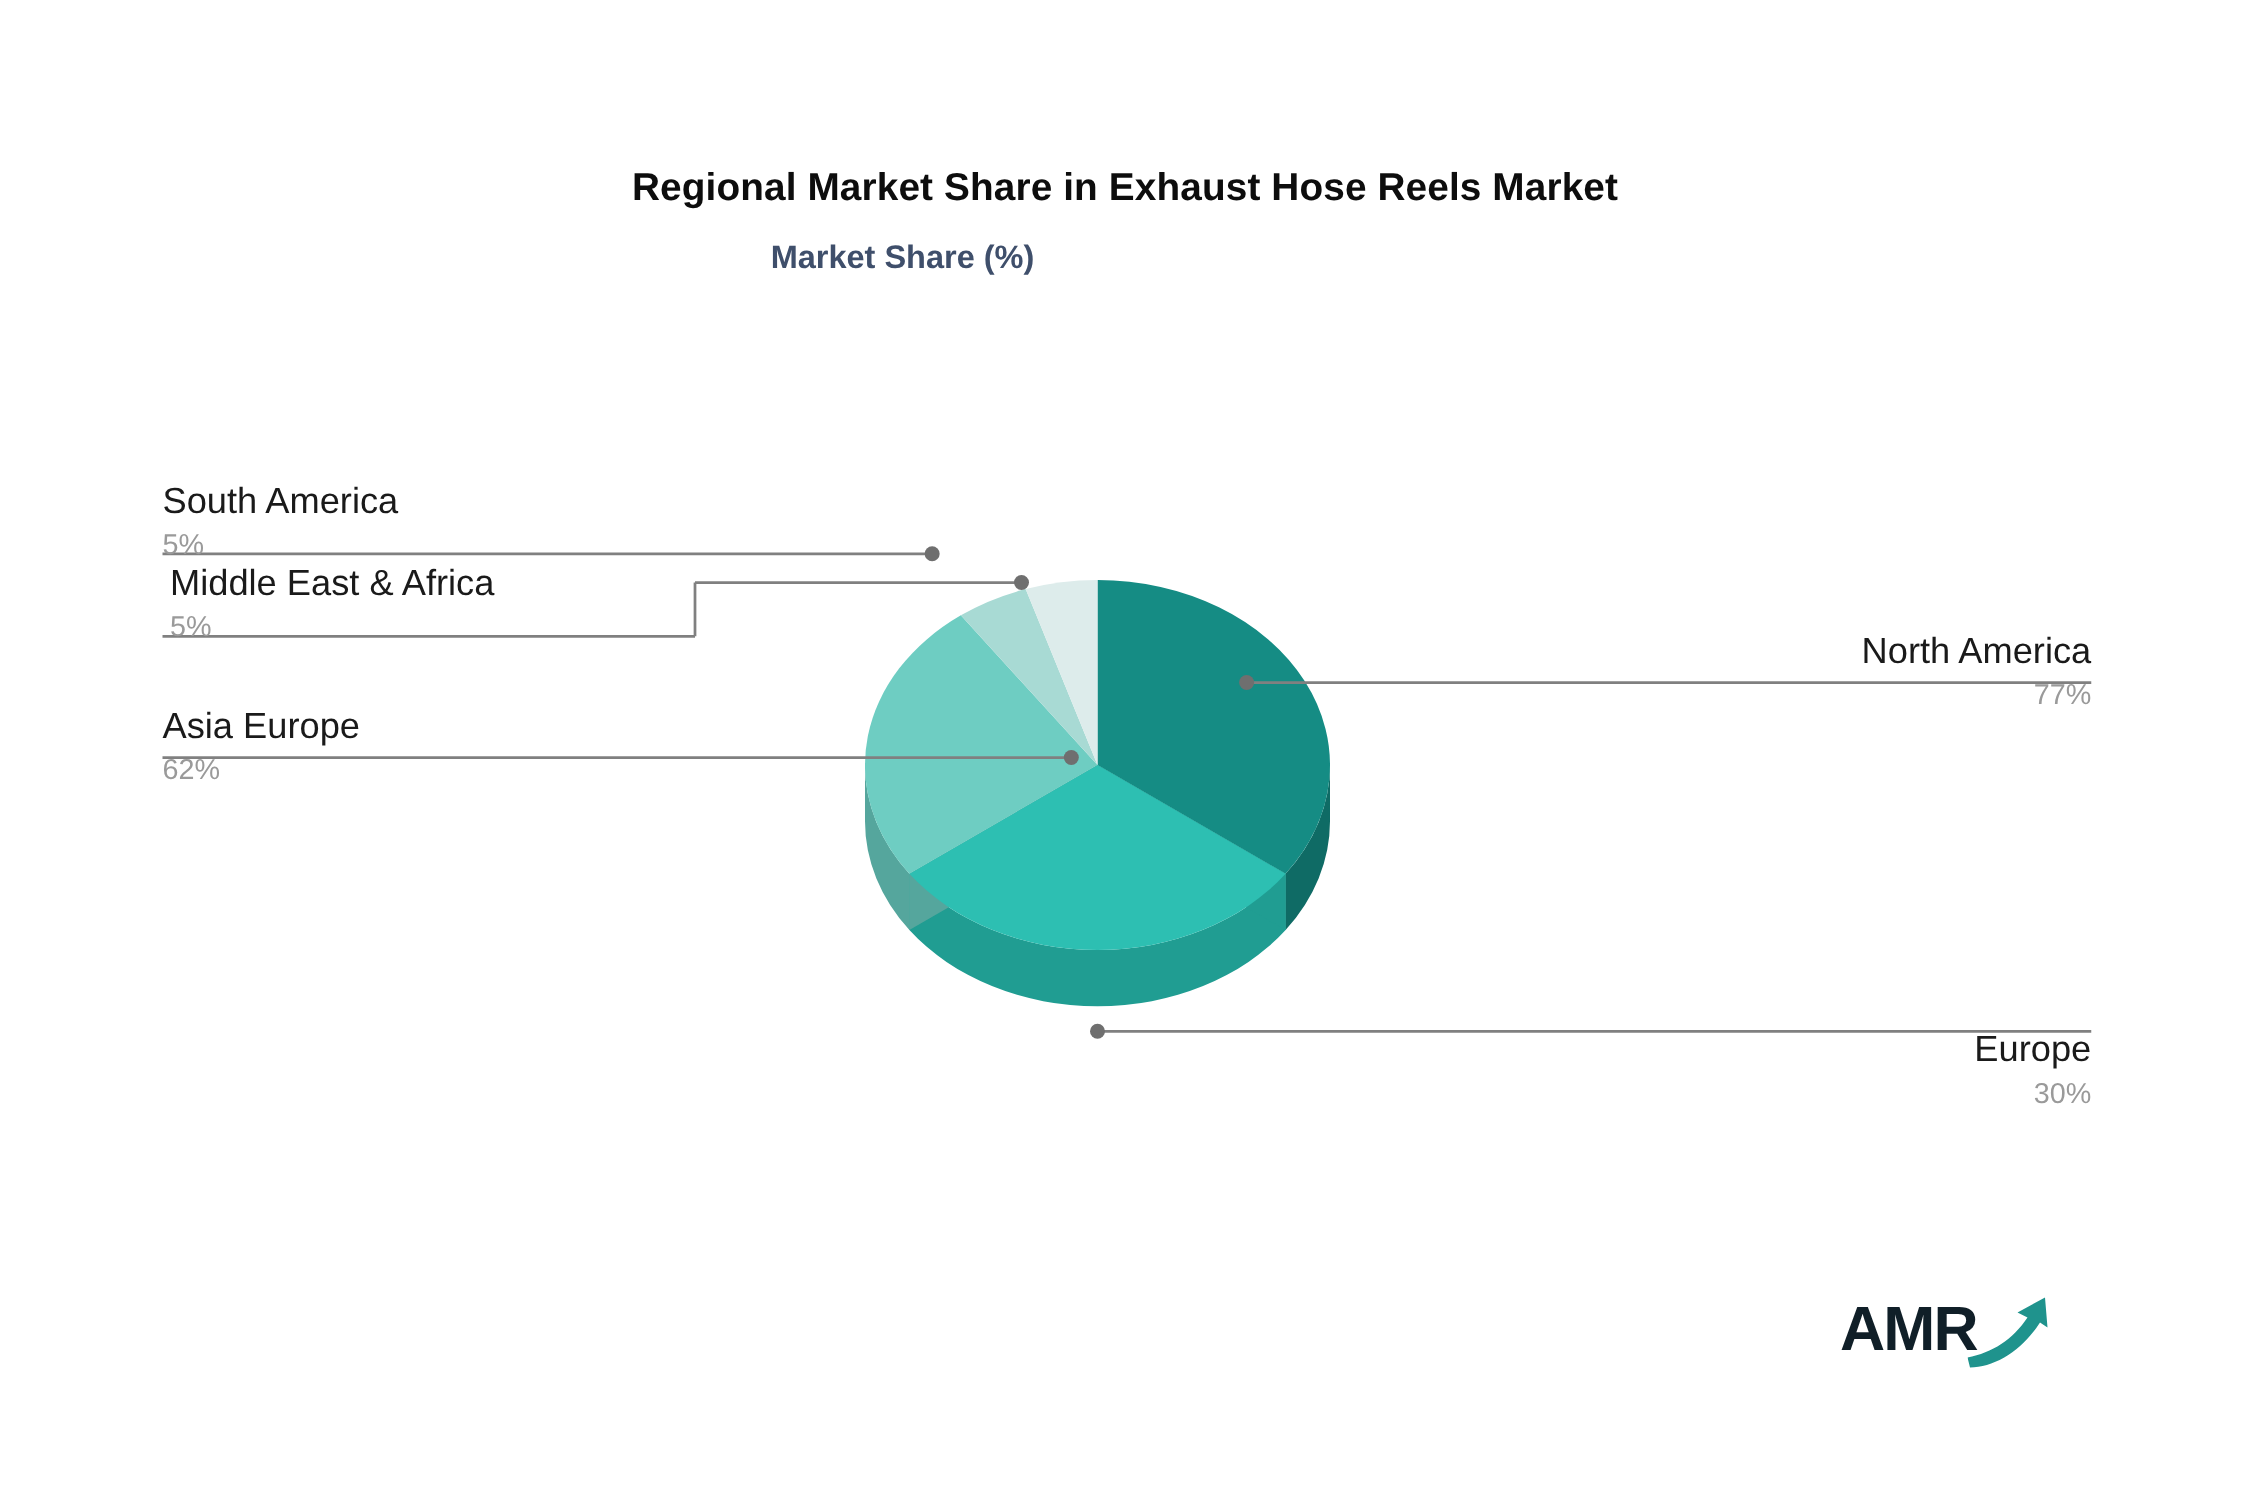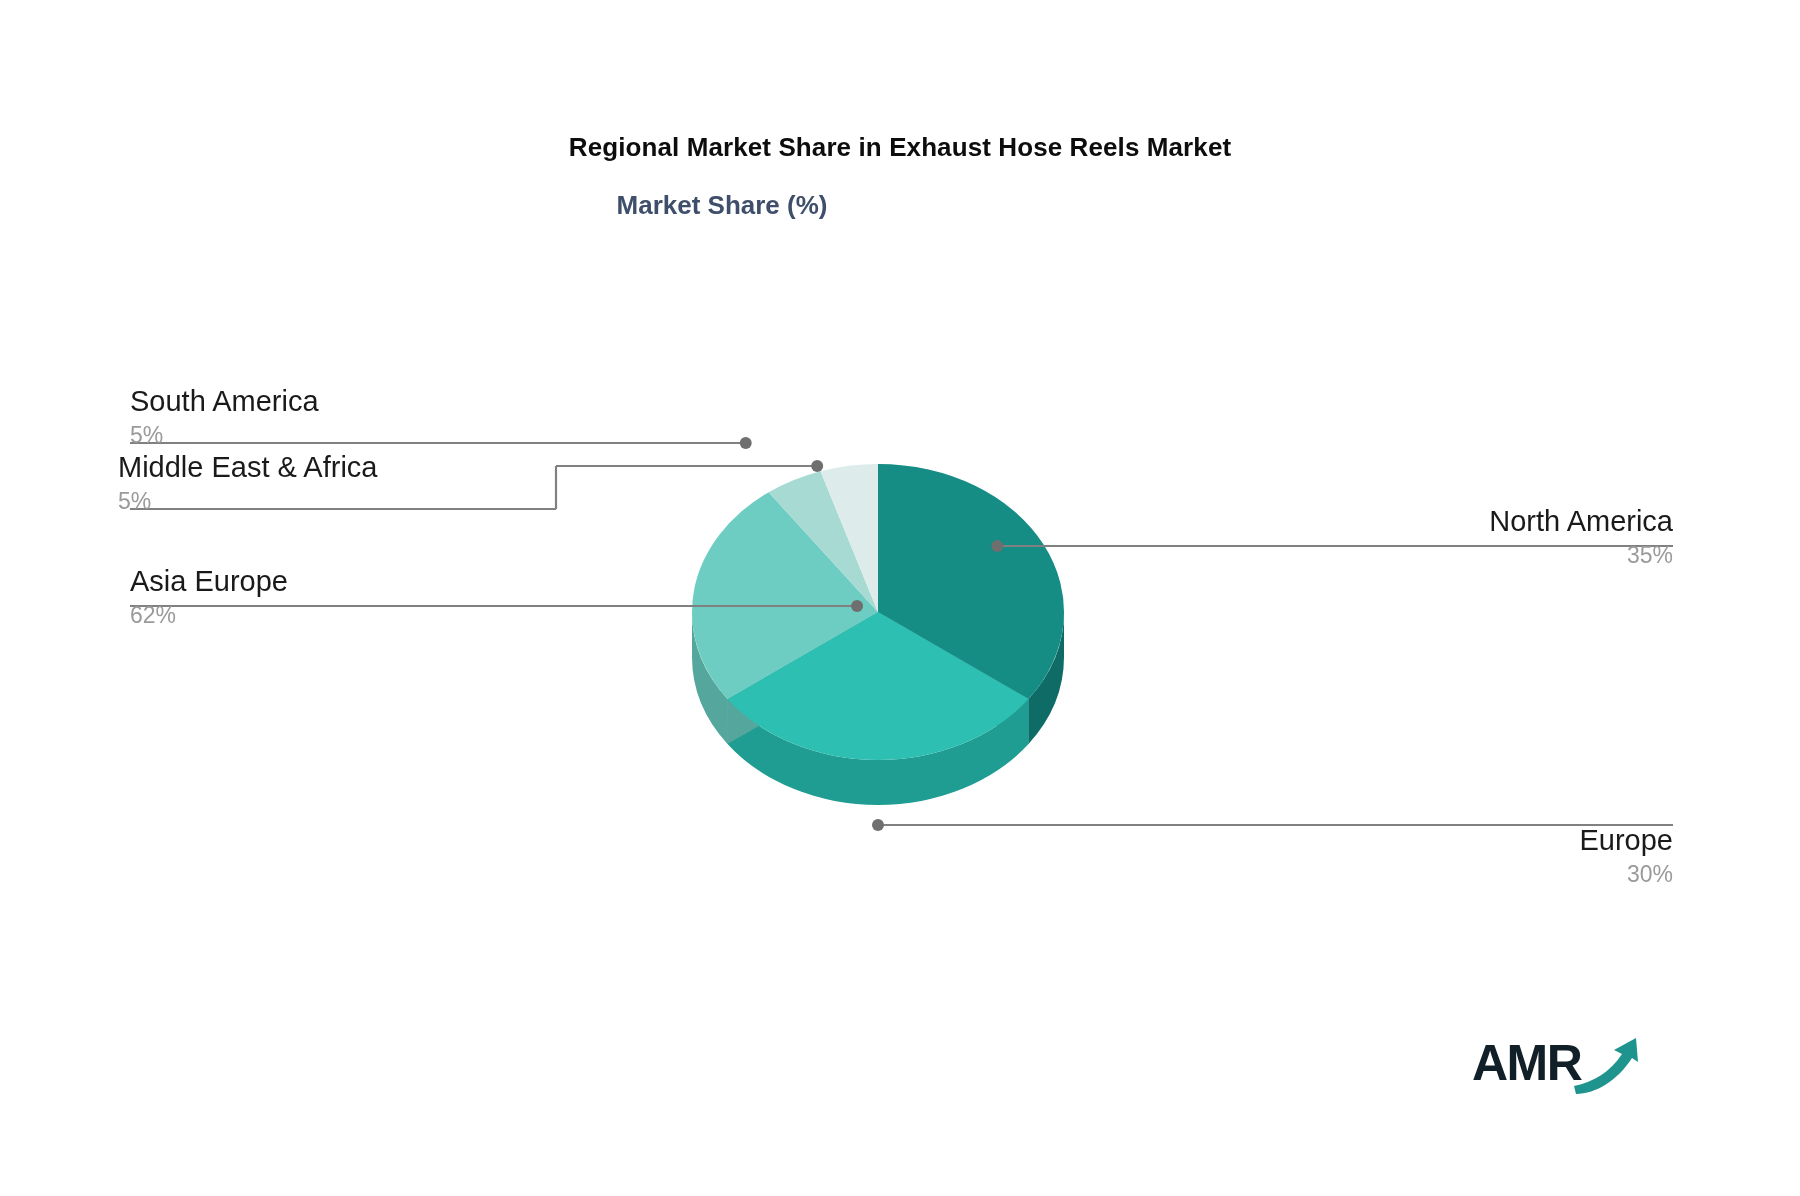--- a/index.html
+++ b/index.html
@@ -21,21 +21,21 @@
     width: 1800px;
     height: 1196px;
   }
 
   .chart-title {
     position: absolute;
     left: 0;
     top: 132px;
     width: 1800px;
     text-align: center;
-    font-size: 26px;
+    font-size: 31px;
     font-weight: bold;
     color: #0d0d0d;
     letter-spacing: 0.1px;
   }
   .chart-subtitle {
     position: absolute;
     left: 0;
     top: 190px;
     width: 1444px;
     text-align: center;
@@ -145,33 +145,33 @@
       </g>
 
     <g stroke="#808080" stroke-width="2.2" fill="none"></g>
   </svg>
 
   <div class="callout left" style="left:130px; top:386px;">
     <span class="cl-name">South America</span>
     <span class="cl-value">5%</span>
   </div>
 
-  <div class="callout left" style="left:118px; top:452px;">
+  <div class="callout left" style="left:136px; top:452px;">
     <span class="cl-name">Middle East &amp; Africa</span>
     <span class="cl-value">5%</span>
   </div>
 
   <div class="callout left" style="left:130px; top:566px;">
     <span class="cl-name">Asia Europe</span>
     <span class="cl-value">62%</span>
   </div>
 
   <div class="callout right" style="left:1273px; top:506px; width:400px;">
     <span class="cl-name">North America</span>
-    <span class="cl-value">35%</span>
+    <span class="cl-value">77%</span>
   </div>
 
   <div class="callout right" style="left:1273px; top:825px; width:400px;">
     <span class="cl-name">Europe</span>
     <span class="cl-value">30%</span>
   </div>
 
   <div id="amr-logo">
     <span class="amr-text">AMR</span>
     <svg class="amr-arrow" viewBox="0 0 82 64">

